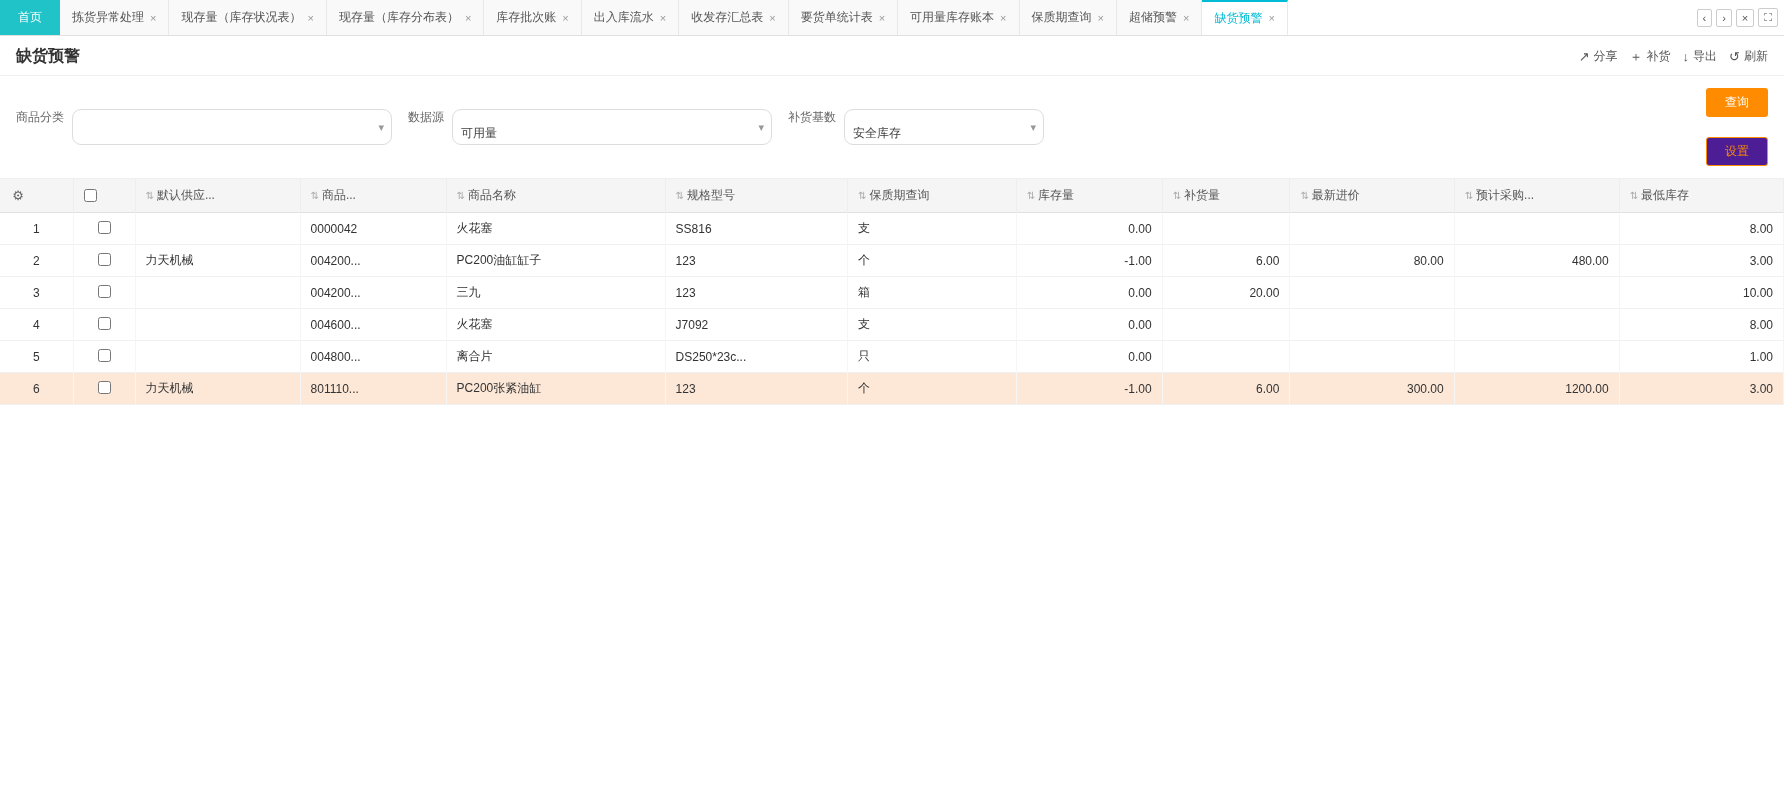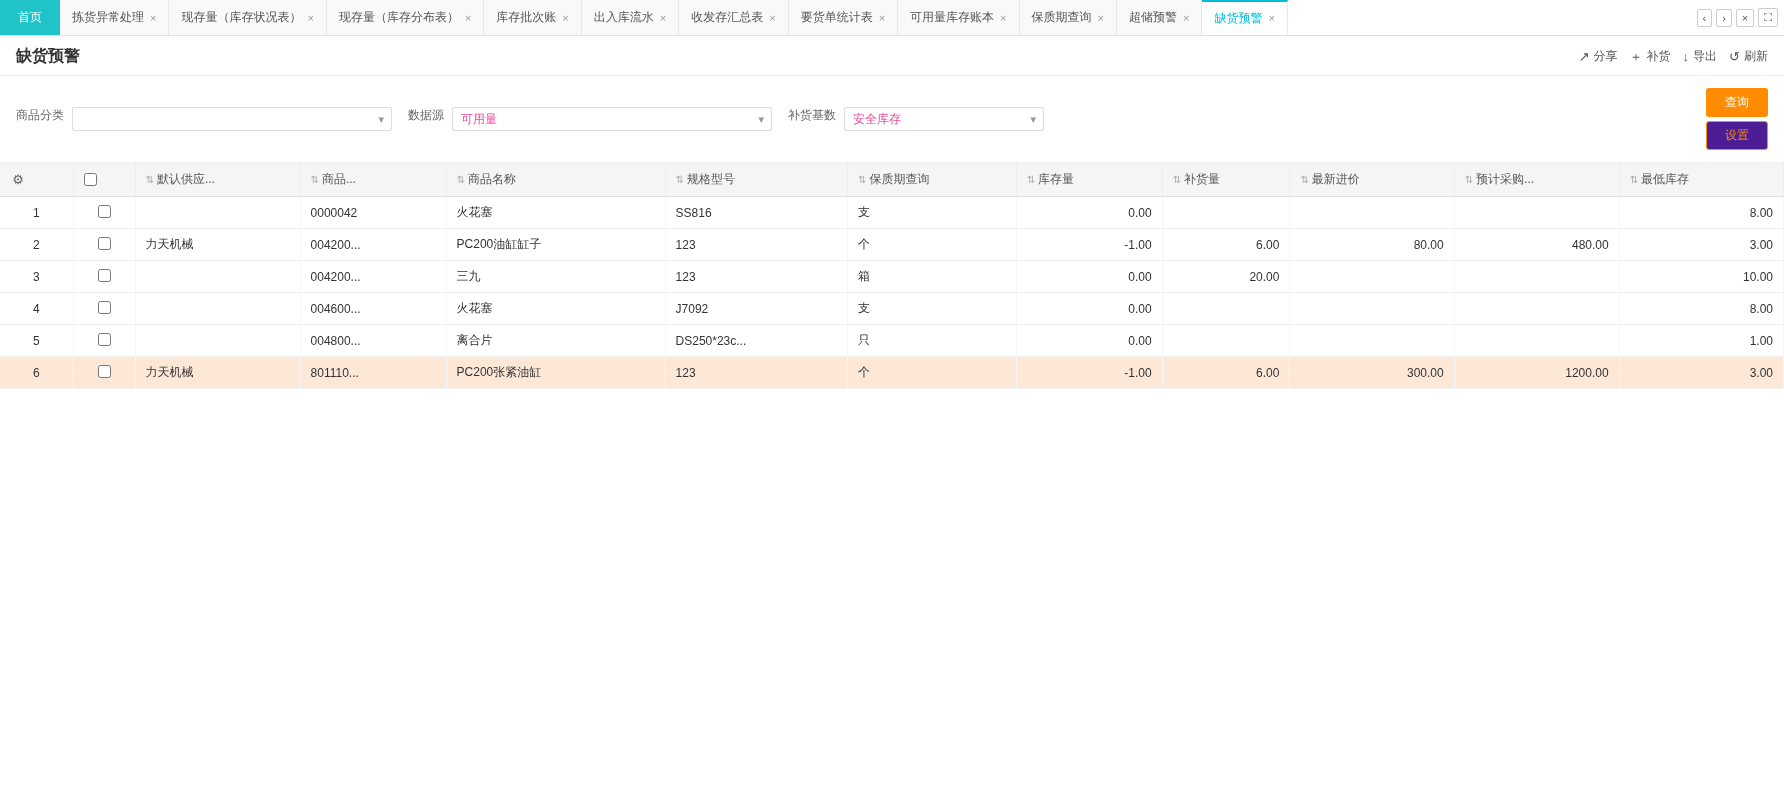--- a/index.html
+++ b/index.html
@@ -113,24 +113,24 @@
       flex-wrap: wrap;
     }
     .filter-item {
       display: flex;
       align-items: flex-start;
       gap: 8px;
     }
     .filter-label { color: #666; font-size: 12px; white-space: nowrap; }
     .filter-select {
       border: 1px solid #ddd;
-      border-radius: 2px;
-      padding: 4px 28px 4px 8px;
+      border-radius: 9px;
+      padding: 16px 28px 4px 8px;
       font-size: 12px;
-      color: #ec4899;
+      color: #404040;
       background: #fff;
       appearance: none;
       -webkit-appearance: none;
       position: relative;
       cursor: pointer;
       min-width: 200px;
     }
     .filter-select-wrap {
       position: relative;
       display: inline-block;
@@ -164,21 +164,21 @@
       border: 1px solid #ff8c00;
       border-radius: 3px;
       padding: 5px 18px;
       font-size: 12px;
       cursor: pointer;
       white-space: nowrap;
     }
     .filter-right {
       display: flex;
       flex-direction: column;
-      gap: 4px;
+      gap: 20px;
       margin-left: auto;
     }
 
     
     .table-wrap {
       padding: 0;
       overflow-x: auto;
     }
     table {
       width: 100%;

